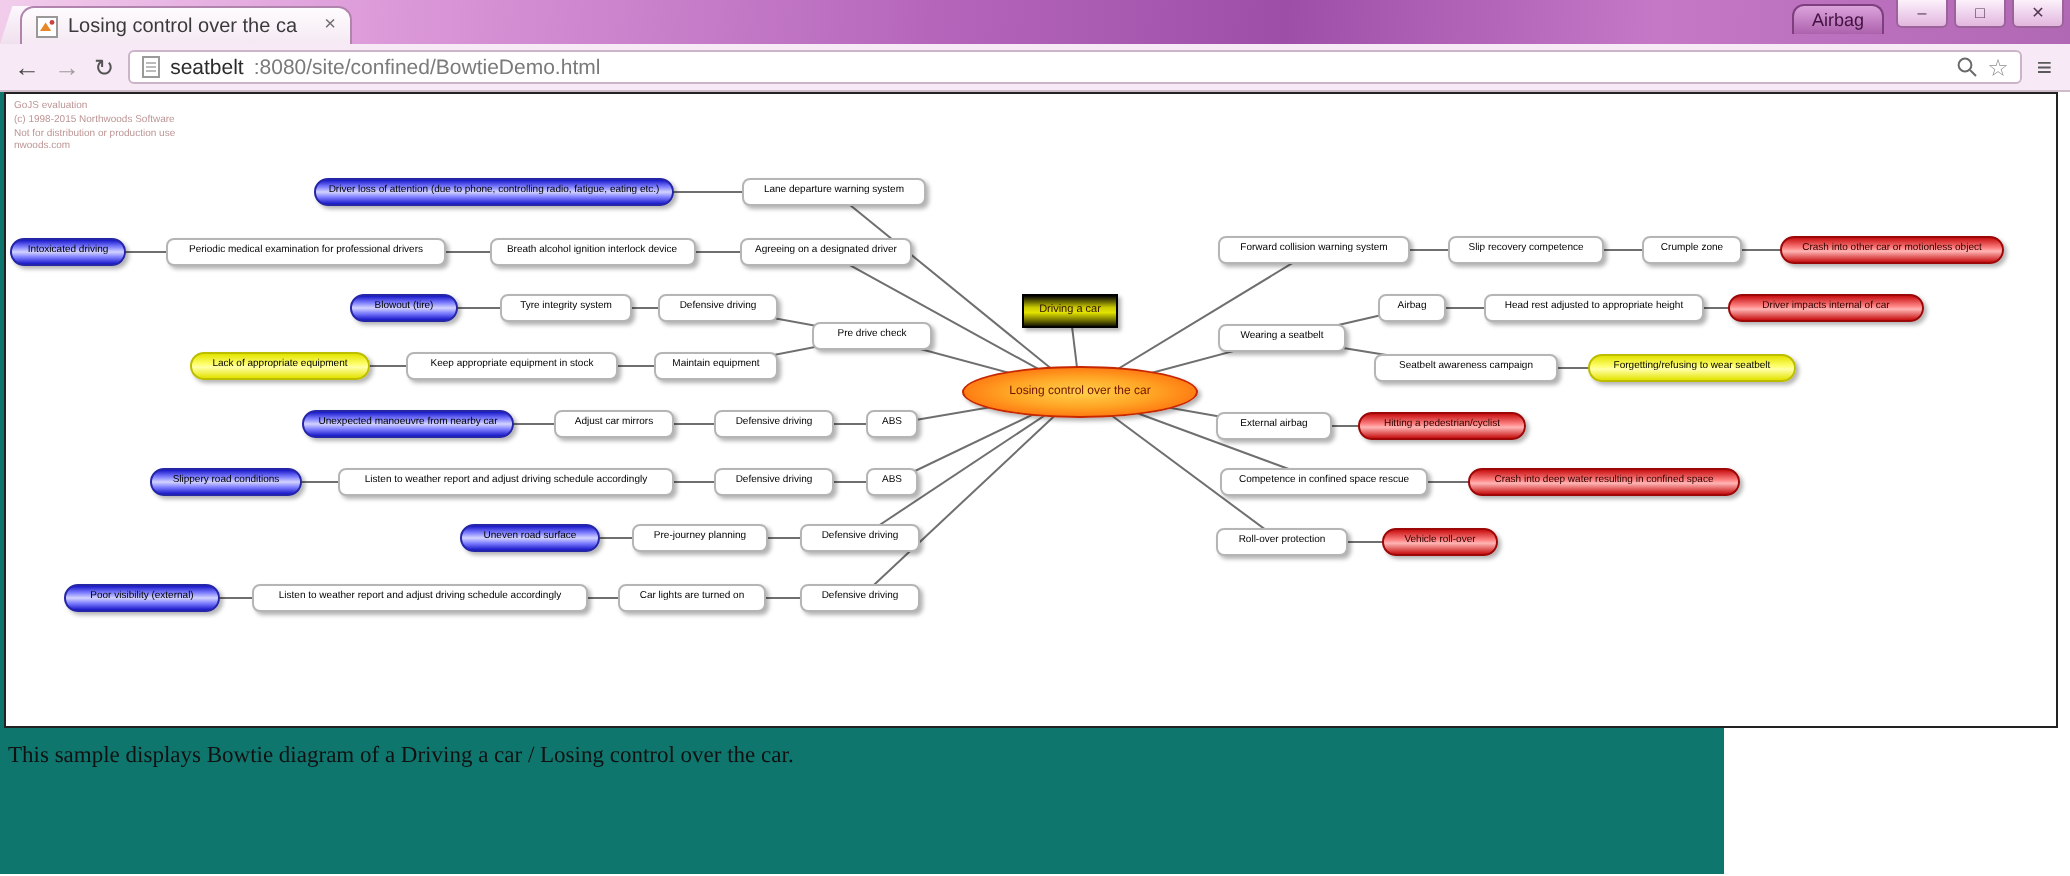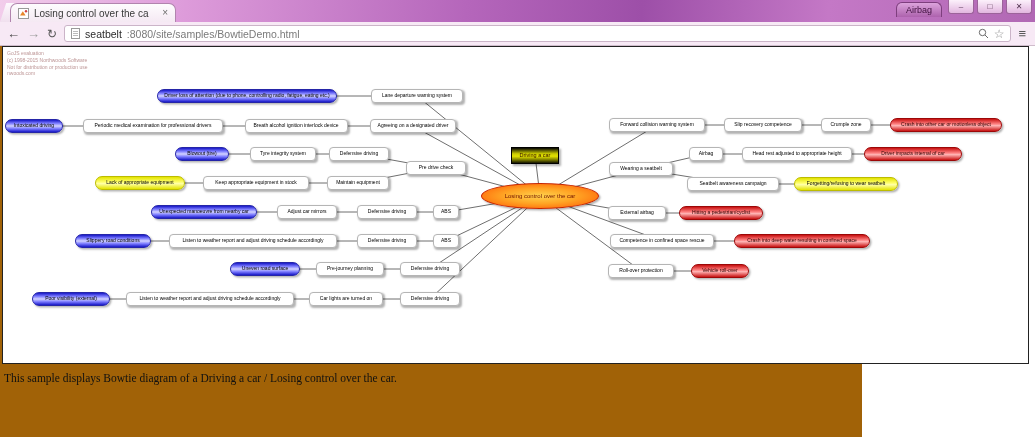--- a/index.html
+++ b/index.html
@@ -30,21 +30,21 @@
   .nav-btn { font-size:13px; line-height:1; }
   .back { color:#454545; } .fwd { color:#9d9d9d; } .reload { color:#545454; font-size:12px; }
   .urlbar { flex:1; height:17px; background:#fff; border:1px solid #cbb4c8; border-radius:3px;
     display:flex; align-items:center; gap:5px; padding:0 6px; font-size:10.5px; }
   .url-host { color:#2b2b2b; } .url-path { color:#7a7a7a; }
   .url-spacer { flex:1; }
   .star { font-size:12px; color:#8f8f8f; line-height:1; }
   .menu-btn { font-size:13px; color:#5a5a5a; line-height:1; padding-right:2px; }
 
   
-  .content { position:relative; width:862px; height:391px; background:#a16207; }
+  .content { position:relative; width:862px; height:391px; background:#0f766e; }
   .canvas { position:absolute; left:2px; top:0; width:1027px; height:318px;
     border:1px solid #222; background:#fff; overflow:hidden; }
   .edges { position:absolute; left:0; top:0; z-index:0; }
   .edges line { stroke:#6f6f6f; stroke-width:1; }
   .watermark { position:absolute; left:4px; top:3px; z-index:3; font-size:5px; line-height:1.35;
     color:#bd9595; }
   .caption { position:absolute; left:4px; top:326px; font-family:"Liberation Serif", serif;
     font-size:11.5px; color:#111; }
 
   
@@ -90,21 +90,21 @@
   <span class="nav-btn fwd">→</span>
   <span class="nav-btn reload">↻</span>
   <div class="urlbar">
     <svg width="9" height="11" viewBox="0 0 9 11">
       <rect x="0.5" y="0.5" width="8" height="10" fill="#ffffff" stroke="#9a9a9a"></rect>
       <line x1="2" y1="3.5" x2="7" y2="3.5" stroke="#bbbbbb"></line>
       <line x1="2" y1="5.5" x2="7" y2="5.5" stroke="#bbbbbb"></line>
       <line x1="2" y1="7.5" x2="7" y2="7.5" stroke="#bbbbbb"></line>
     </svg>
     <span class="url-host">seatbelt</span>
-    <span class="url-path">:8080/site/samples/BowtieDemo.html</span>
+    <span class="url-path">:8080/site/confined/BowtieDemo.html</span>
     <span class="url-spacer"></span>
     <svg width="11" height="11" viewBox="0 0 11 11">
       <circle cx="4.5" cy="4.5" r="3.2" fill="none" stroke="#6a6a6a"></circle>
       <line x1="7" y1="7" x2="10" y2="10" stroke="#6a6a6a"></line>
     </svg>
     <span class="star">☆</span>
   </div>
   <span class="menu-btn">≡</span>
 </div>
 

